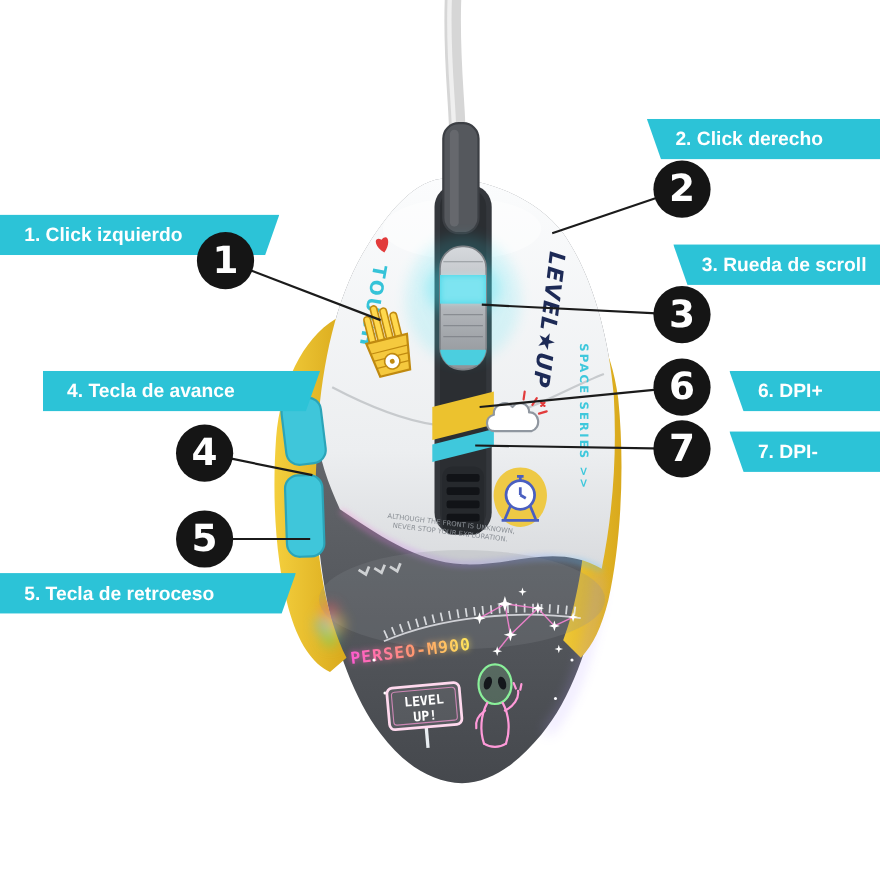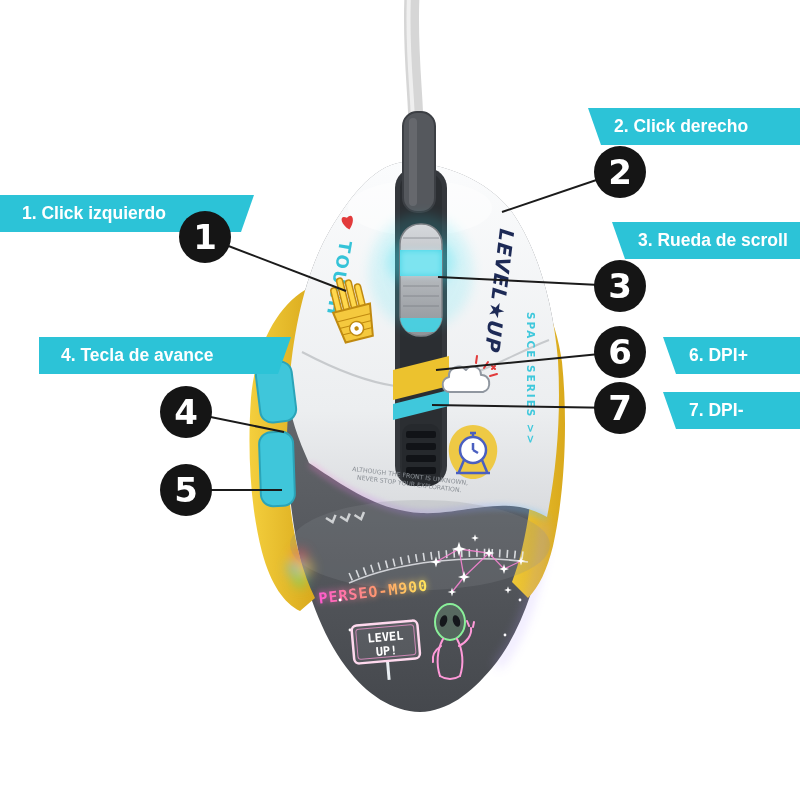--- a/index.html
+++ b/index.html
@@ -242,20 +242,21 @@
       <line x1="186" y1="490" x2="282" y2="490"></line>
       <line x1="620" y1="352" x2="436" y2="370"></line>
       <line x1="620" y1="408" x2="432" y2="405"></line>
     </g>
   </svg>
 
   <div class="banner left" style="left:0;top:163px;width:232px;margin-top:32px;">1. Click izquierdo</div>
   <div class="banner right" style="left:588px;top:108px;width:212px;">2. Click derecho</div>
   <div class="banner right" style="left:612px;top:222px;width:188px;">3. Rueda de scroll</div>
   <div class="banner left" style="left:0;top:337px;width:230px;margin-left:39px;">4. Tecla de avance</div>
+  <div class="banner left" style="left:0;top:521px;width:247px;">5. Tecla de retroceso</div>
   <div class="banner right" style="left:663px;top:337px;width:137px;">6. DPI+</div>
   <div class="banner right" style="left:663px;top:392px;width:137px;">7. DPI-</div>
 
   <div class="badge" style="left:179px;top:211px;">1</div>
   <div class="badge" style="left:594px;top:146px;">2</div>
   <div class="badge" style="left:594px;top:260px;">3</div>
   <div class="badge" style="left:160px;top:386px;">4</div>
   <div class="badge" style="left:160px;top:464px;">5</div>
   <div class="badge" style="left:594px;top:326px;">6</div>
   <div class="badge" style="left:594px;top:382px;">7</div>

